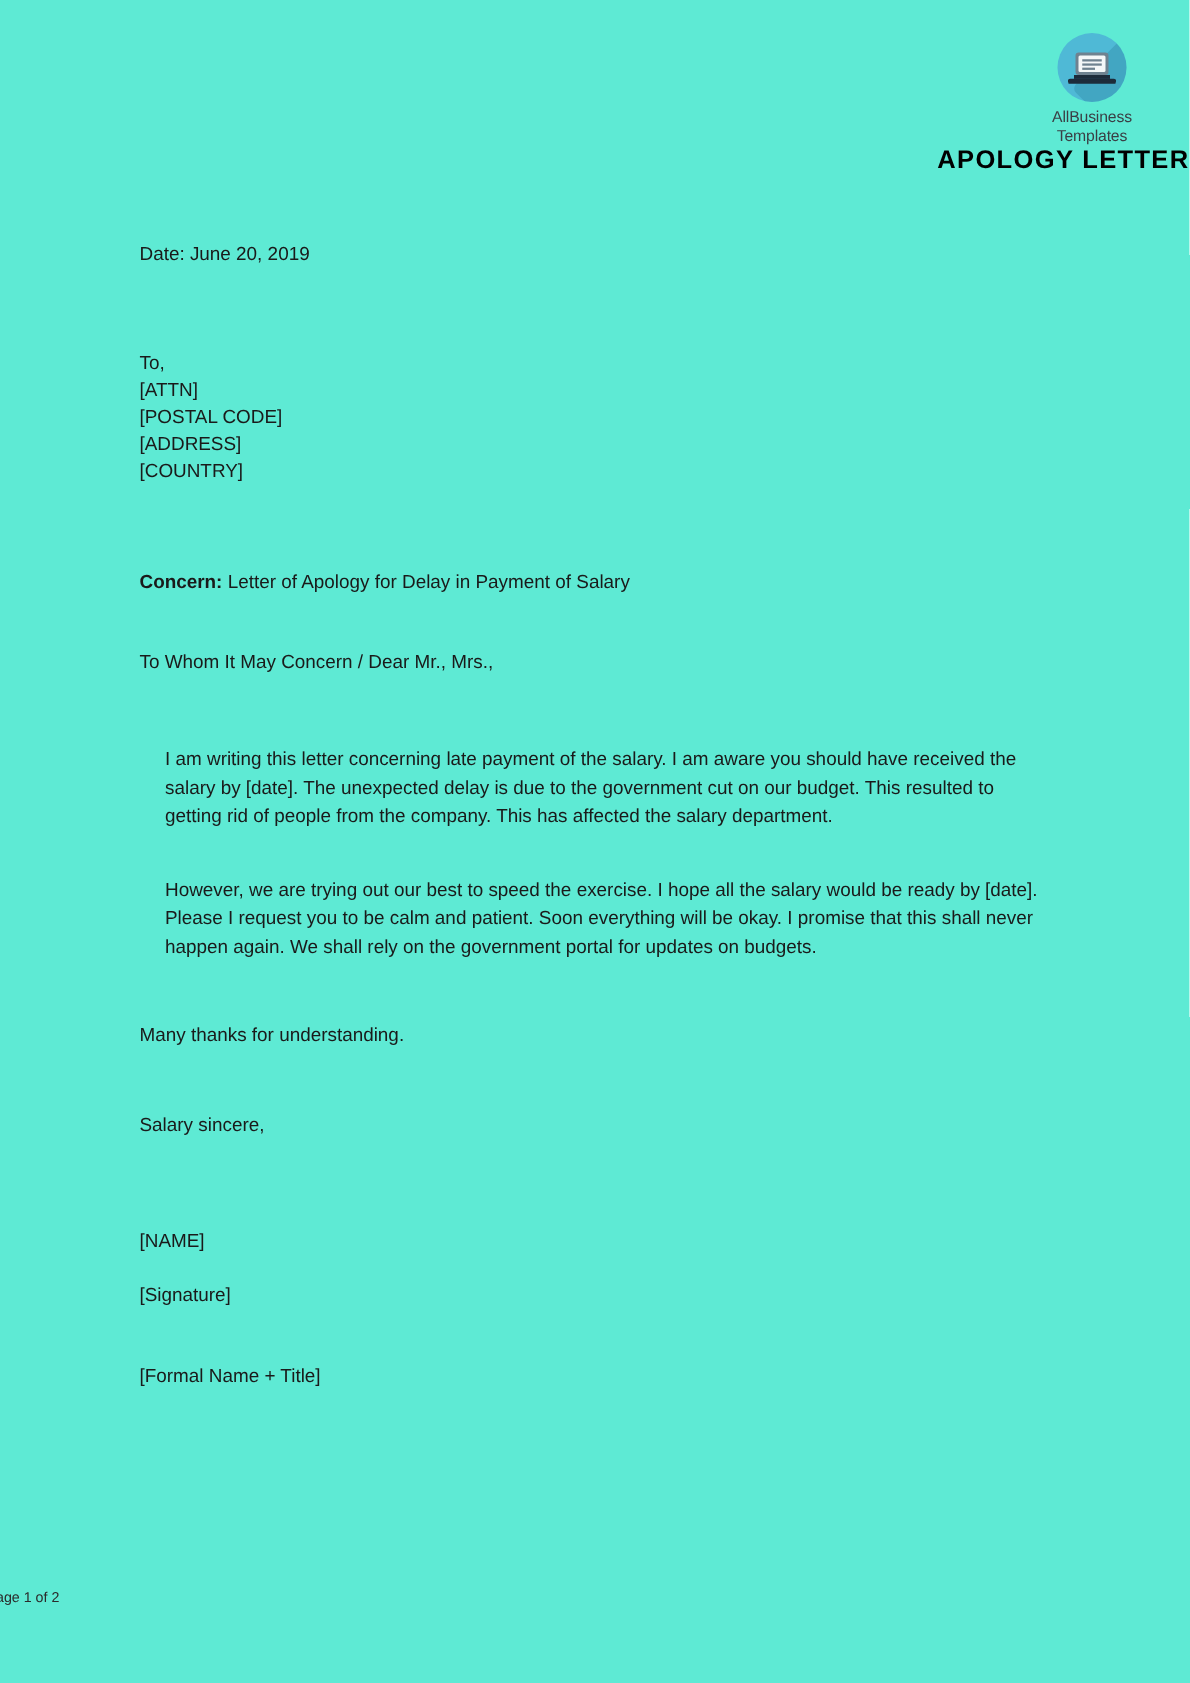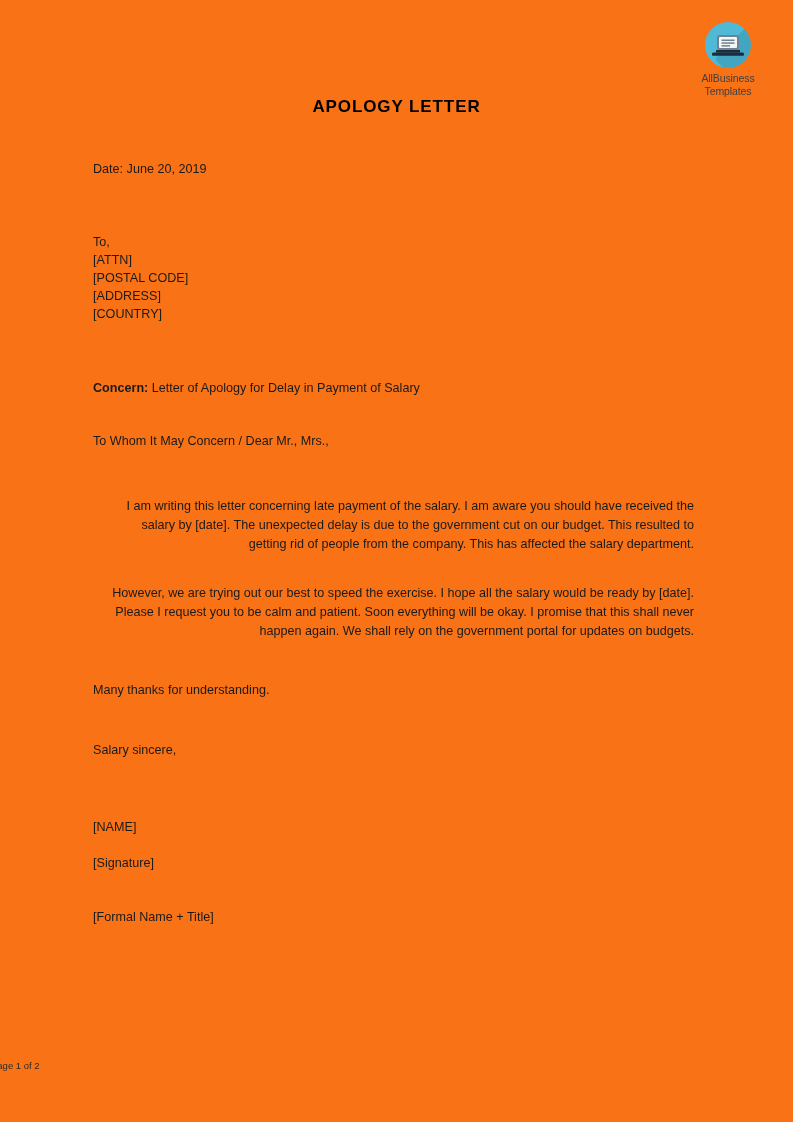--- a/index.html
+++ b/index.html
@@ -13,21 +13,21 @@
     position: relative;
     font-family: "Liberation Sans", sans-serif;
     color: #1a1a1a;
     -webkit-font-smoothing: antialiased;
   }
 
   .page {
     position: relative;
     width: 793px;
     height: 1122px;
-    background: #f97316;
+    background: #5eead4;
     overflow: hidden;
   }
 
   
   .logo {
     position: absolute;
     top: 22px;
     left: 683px;
     width: 90px;
     text-align: center;
@@ -65,21 +65,21 @@
     font-family: "Liberation Sans", sans-serif;
     letter-spacing: -0.1px;
   }
 
   
   .doc-title {
     position: absolute;
     top: 97px;
     left: 0;
     width: 793px;
-    text-align: center;
+    text-align: right;
     font-size: 17px;
     font-weight: bold;
     letter-spacing: 0.9px;
     color: #000000;
   }
 
   
   .content {
     position: absolute;
     left: 93px;
@@ -99,21 +99,21 @@
   .spacer-40 { height: 40px; }
   .spacer-42 { height: 42px; }
   .spacer-30 { height: 30px; }
 
   .addr-line { line-height: 18px; }
 
   .subject-label { font-weight: bold; }
 
   .para {
     line-height: 19px;
-    text-align: right;
+    text-align: left;
     margin-left: 17px;
   }
 
   
   .footer {
     position: absolute;
     top: 1060px;
     left: 0;
     width: 793px;
     text-align: left;

